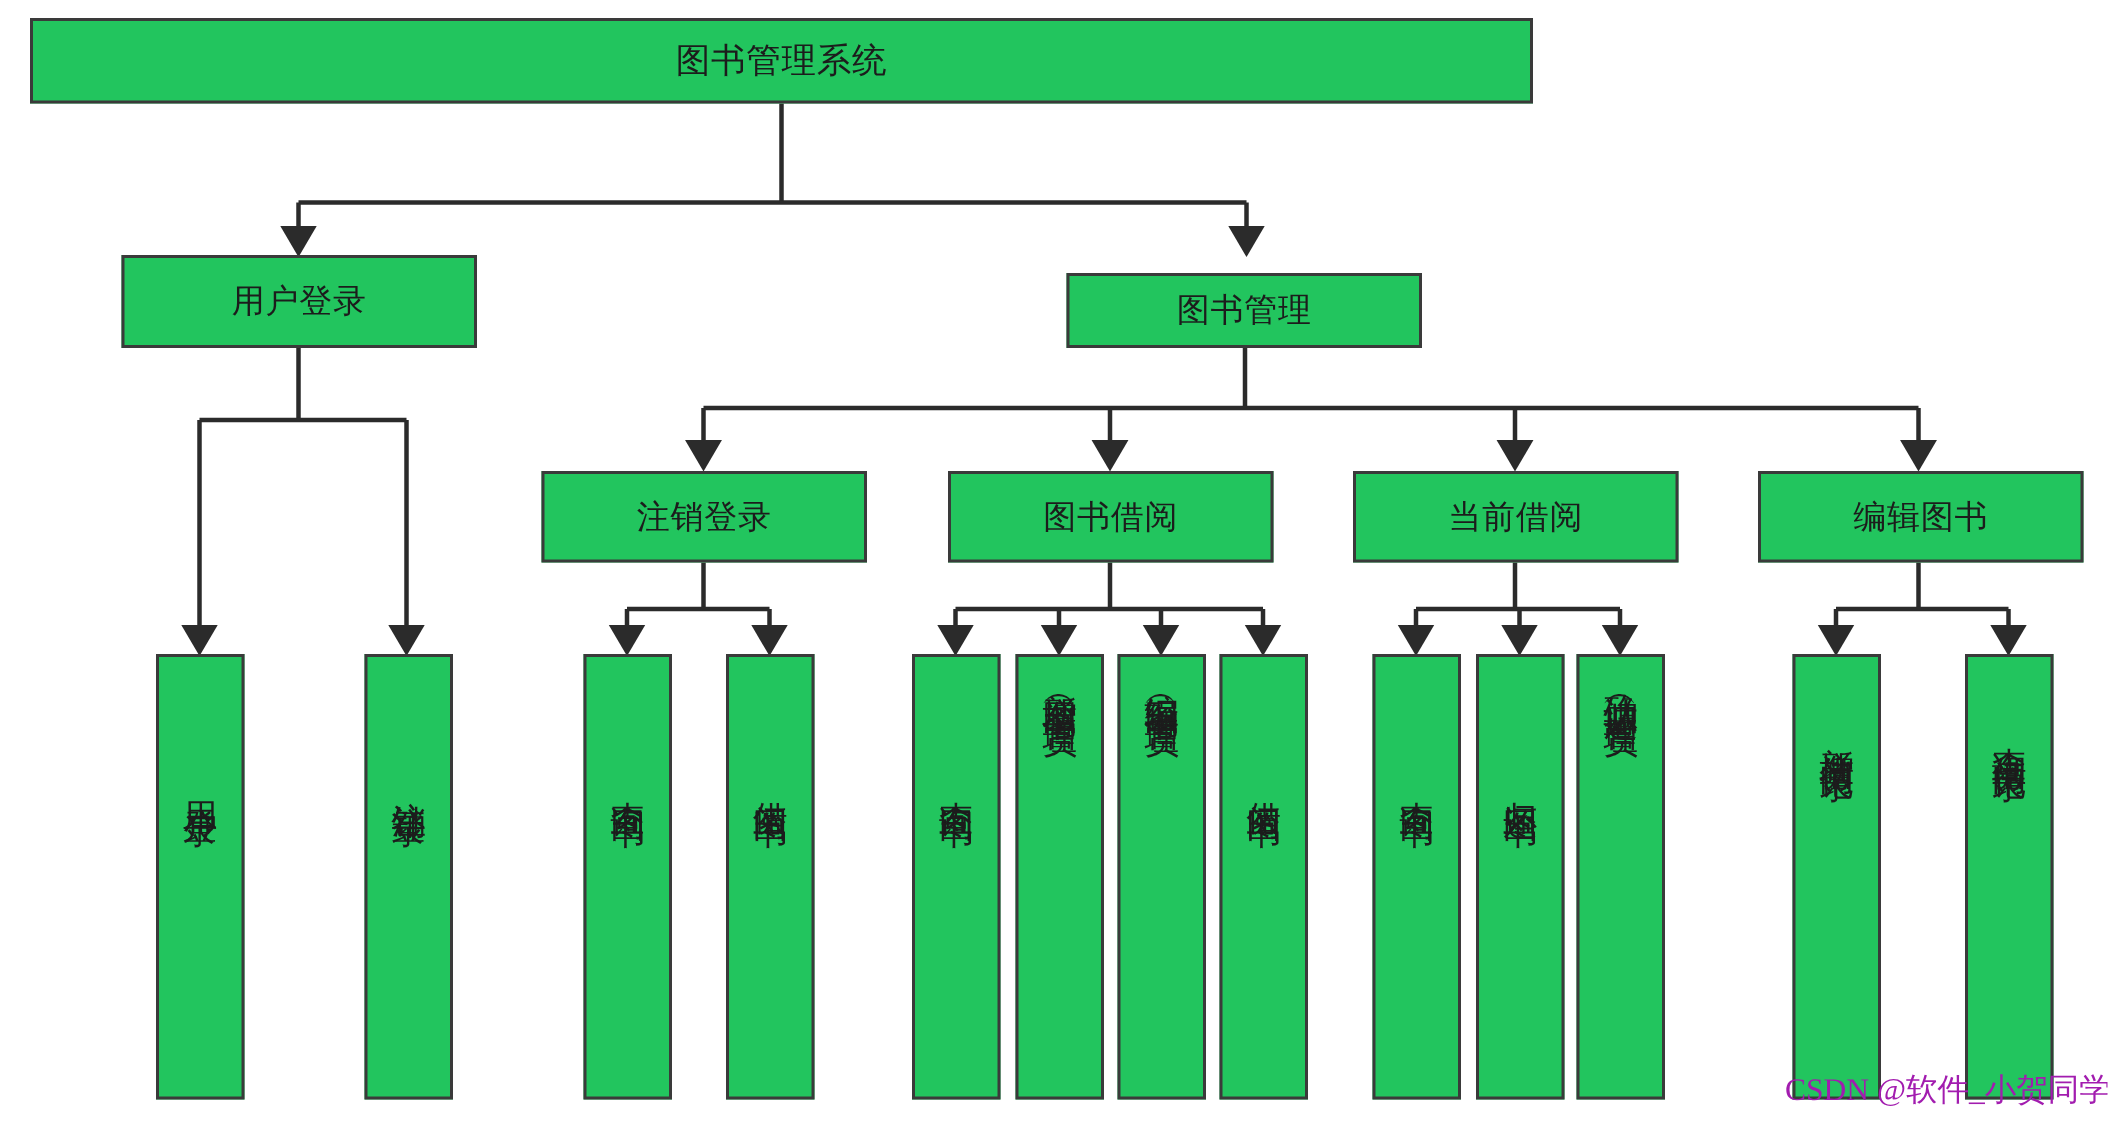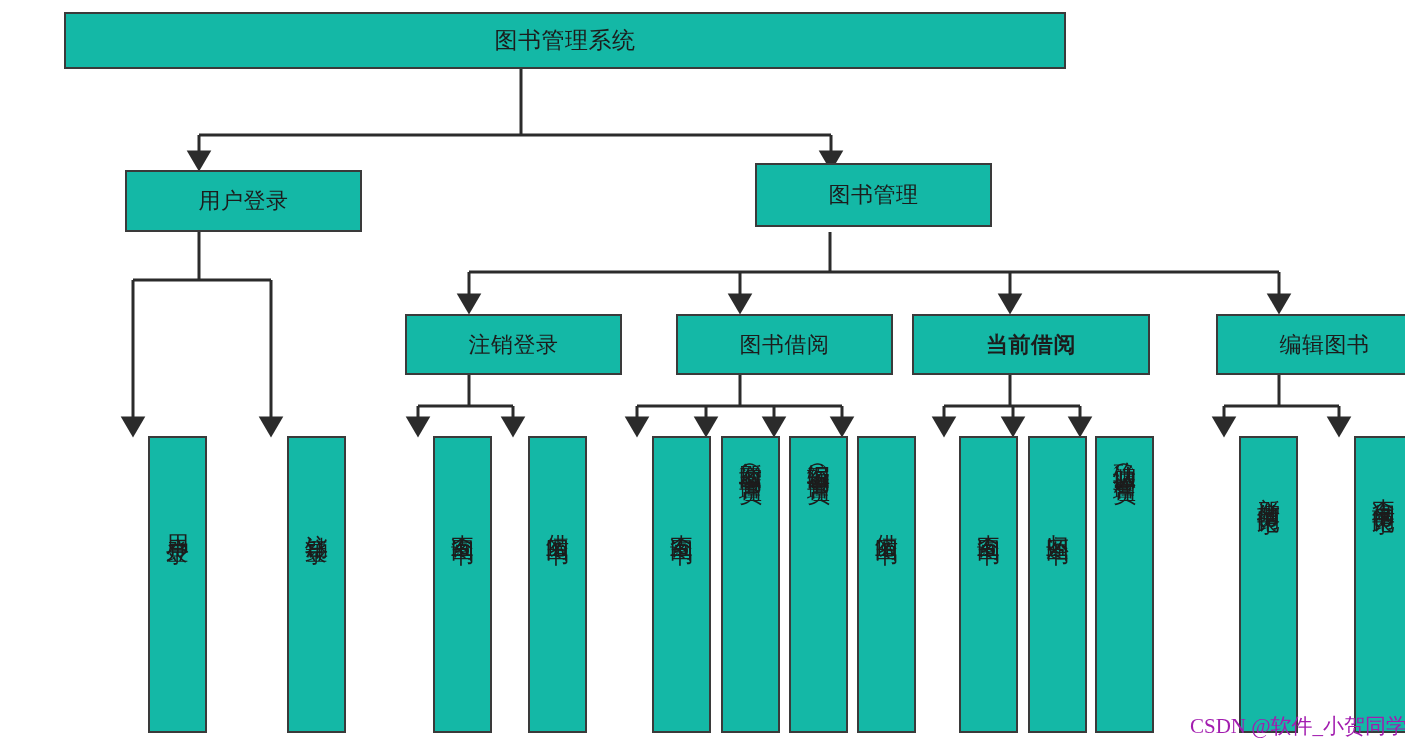--- a/index.html
+++ b/index.html
@@ -23,28 +23,27 @@
     position: absolute;
     left: 0;
     top: 0;
     width: 1405px;
     height: 747px;
     pointer-events: none;
   }
   .node {
     position: absolute;
     box-sizing: border-box;
-    background: #14b8a6;
+    background: #22c55e;
     border: 2px solid #3a3a3a;
     display: flex;
     align-items: center;
     justify-content: center;
     color: #1c1c1c;
     z-index: 2;
-    margin-left: 44px;
   }
   .node .label {
     display: block;
     text-align: center;
     line-height: 1.18;
     letter-spacing: 0.5px;
   }
   .node.horizontal .label {
     writing-mode: horizontal-tb;
     font-size: 22px;
@@ -127,31 +126,31 @@
     </g>
   </svg>
 
   <div class="node horizontal root" style="left:20px; top:12px; width:1002px; height:57px;">
     <span class="label">图书管理系统</span>
   </div>
 
   <div class="node horizontal" style="left:81px; top:170px; width:237px; height:62px;">
     <span class="label">用户登录</span>
   </div>
-  <div class="node horizontal" style="left:711px; top:163px; width:237px; height:64px;">
+  <div class="node horizontal" style="left:711px; top:182px; width:237px; height:50px;">
     <span class="label">图书管理</span>
   </div>
 
   <div class="node horizontal" style="left:361px; top:314px; width:217px; height:61px;">
     <span class="label">注销登录</span>
   </div>
   <div class="node horizontal" style="left:632px; top:314px; width:217px; height:61px;">
     <span class="label">图书借阅</span>
   </div>
-  <div class="node horizontal" style="left:868px; top:314px; width:238px; height:61px;font-weight:bold;">
+  <div class="node horizontal" style="left:902px; top:314px; width:217px; height:61px;">
     <span class="label">当前借阅</span>
   </div>
   <div class="node horizontal" style="left:1172px; top:314px; width:217px; height:61px;">
     <span class="label">编辑图书</span>
   </div>
 
   <div class="node vertical" style="left:104px; top:436px; width:59px; height:297px; padding-top:78px;">
     <span class="label">用户登录</span>
   </div>
   <div class="node vertical" style="left:243px; top:436px; width:59px; height:297px; padding-top:78px;">

